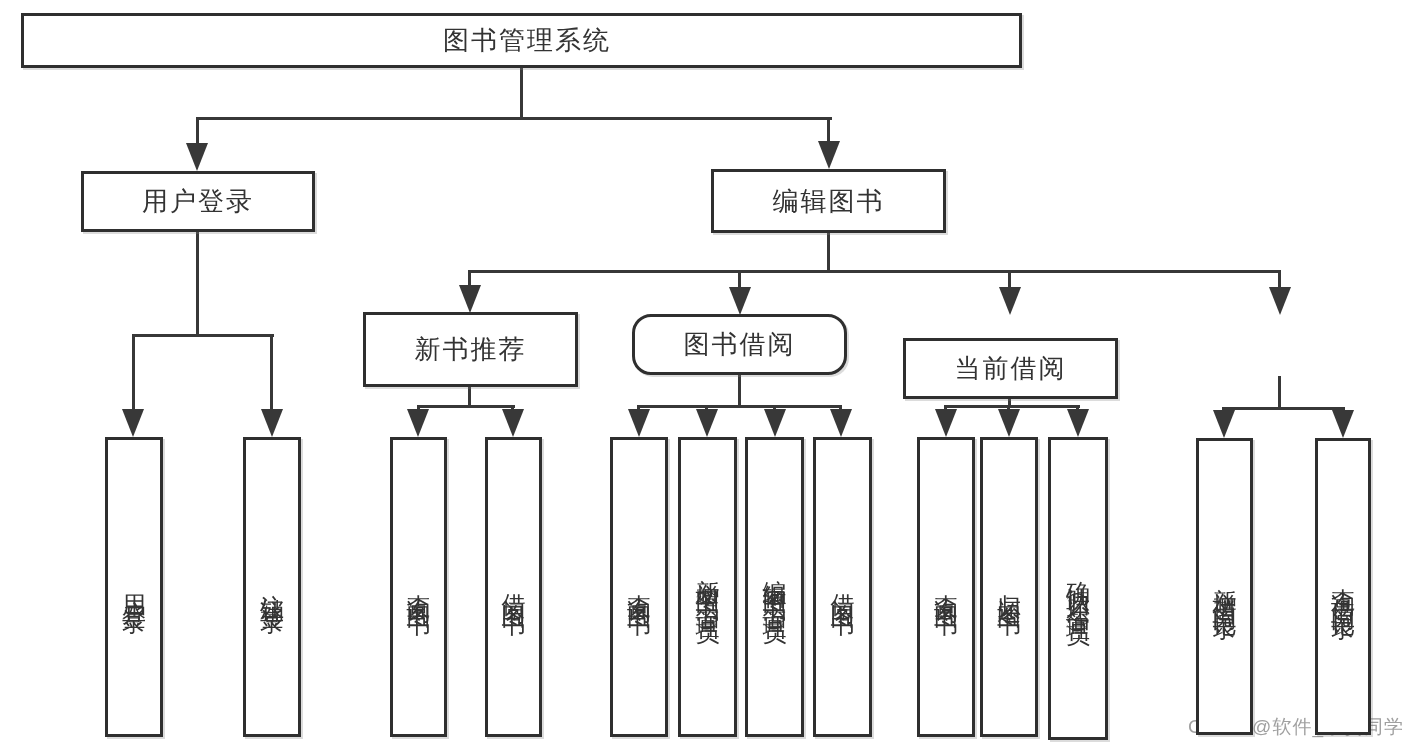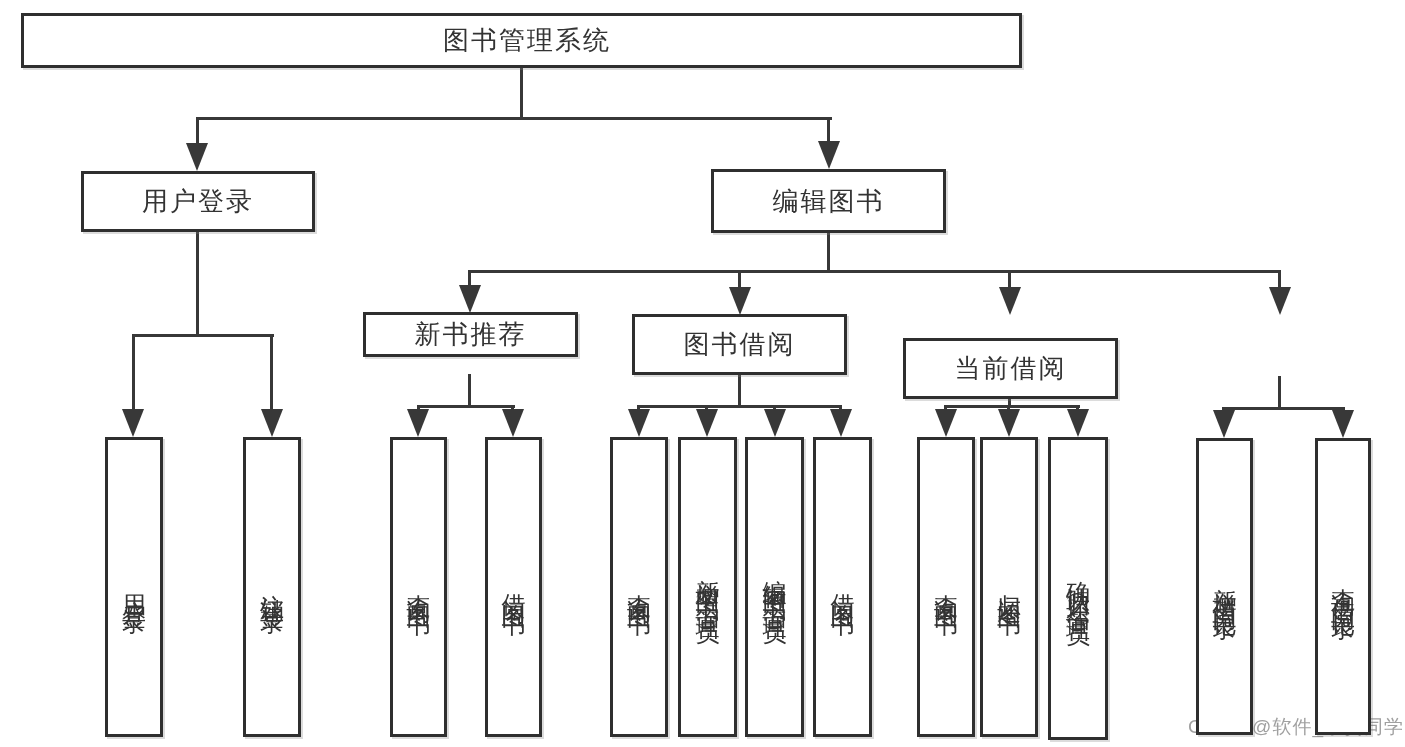--- a/index.html
+++ b/index.html
@@ -97,24 +97,24 @@
     <div class="arrow" style="left: 1332px; top: 410px;"></div>
     <div class="node" style="left: 21px; top: 13px; width: 1001px; height: 55px; padding-left: 11px;">
       <span class="lbl">图书管理系统</span>
     </div>
     <div class="node" style="left: 81px; top: 171px; width: 234px; height: 61px;">
       <span class="lbl">用户登录</span>
     </div>
     <div class="node" style="left: 711px; top: 169px; width: 235px; height: 64px;">
       <span class="lbl">编辑图书</span>
     </div>
-    <div class="node" style="left: 363px; top: 312px; width: 215px; height: 45px;">
+    <div class="node" style="left: 363px; top: 312px; width: 215px; height: 75px;">
       <span class="lbl">新书推荐</span>
     </div>
-    <div class="node" style="left: 632px; top: 314px; width: 215px; height: 61px;">
+    <div class="node" style="left: 632px; top: 314px; width: 215px; height: 61px; border-radius: 19px;">
       <span class="lbl">图书借阅</span>
     </div>
     <div class="node" style="left: 903px; top: 314px; width: 215px; height: 61px; margin-top: 24px;">
       <span class="lbl">当前借阅</span>
     </div>
     <div class="node vertical" style="left: 105px; top: 437px; width: 58px; height: 300px;">
       <span class="lbl">用户登录</span>
     </div>
     <div class="node vertical" style="left: 243px; top: 437px; width: 58px; height: 300px;">
       <span class="lbl">注销登录</span>

